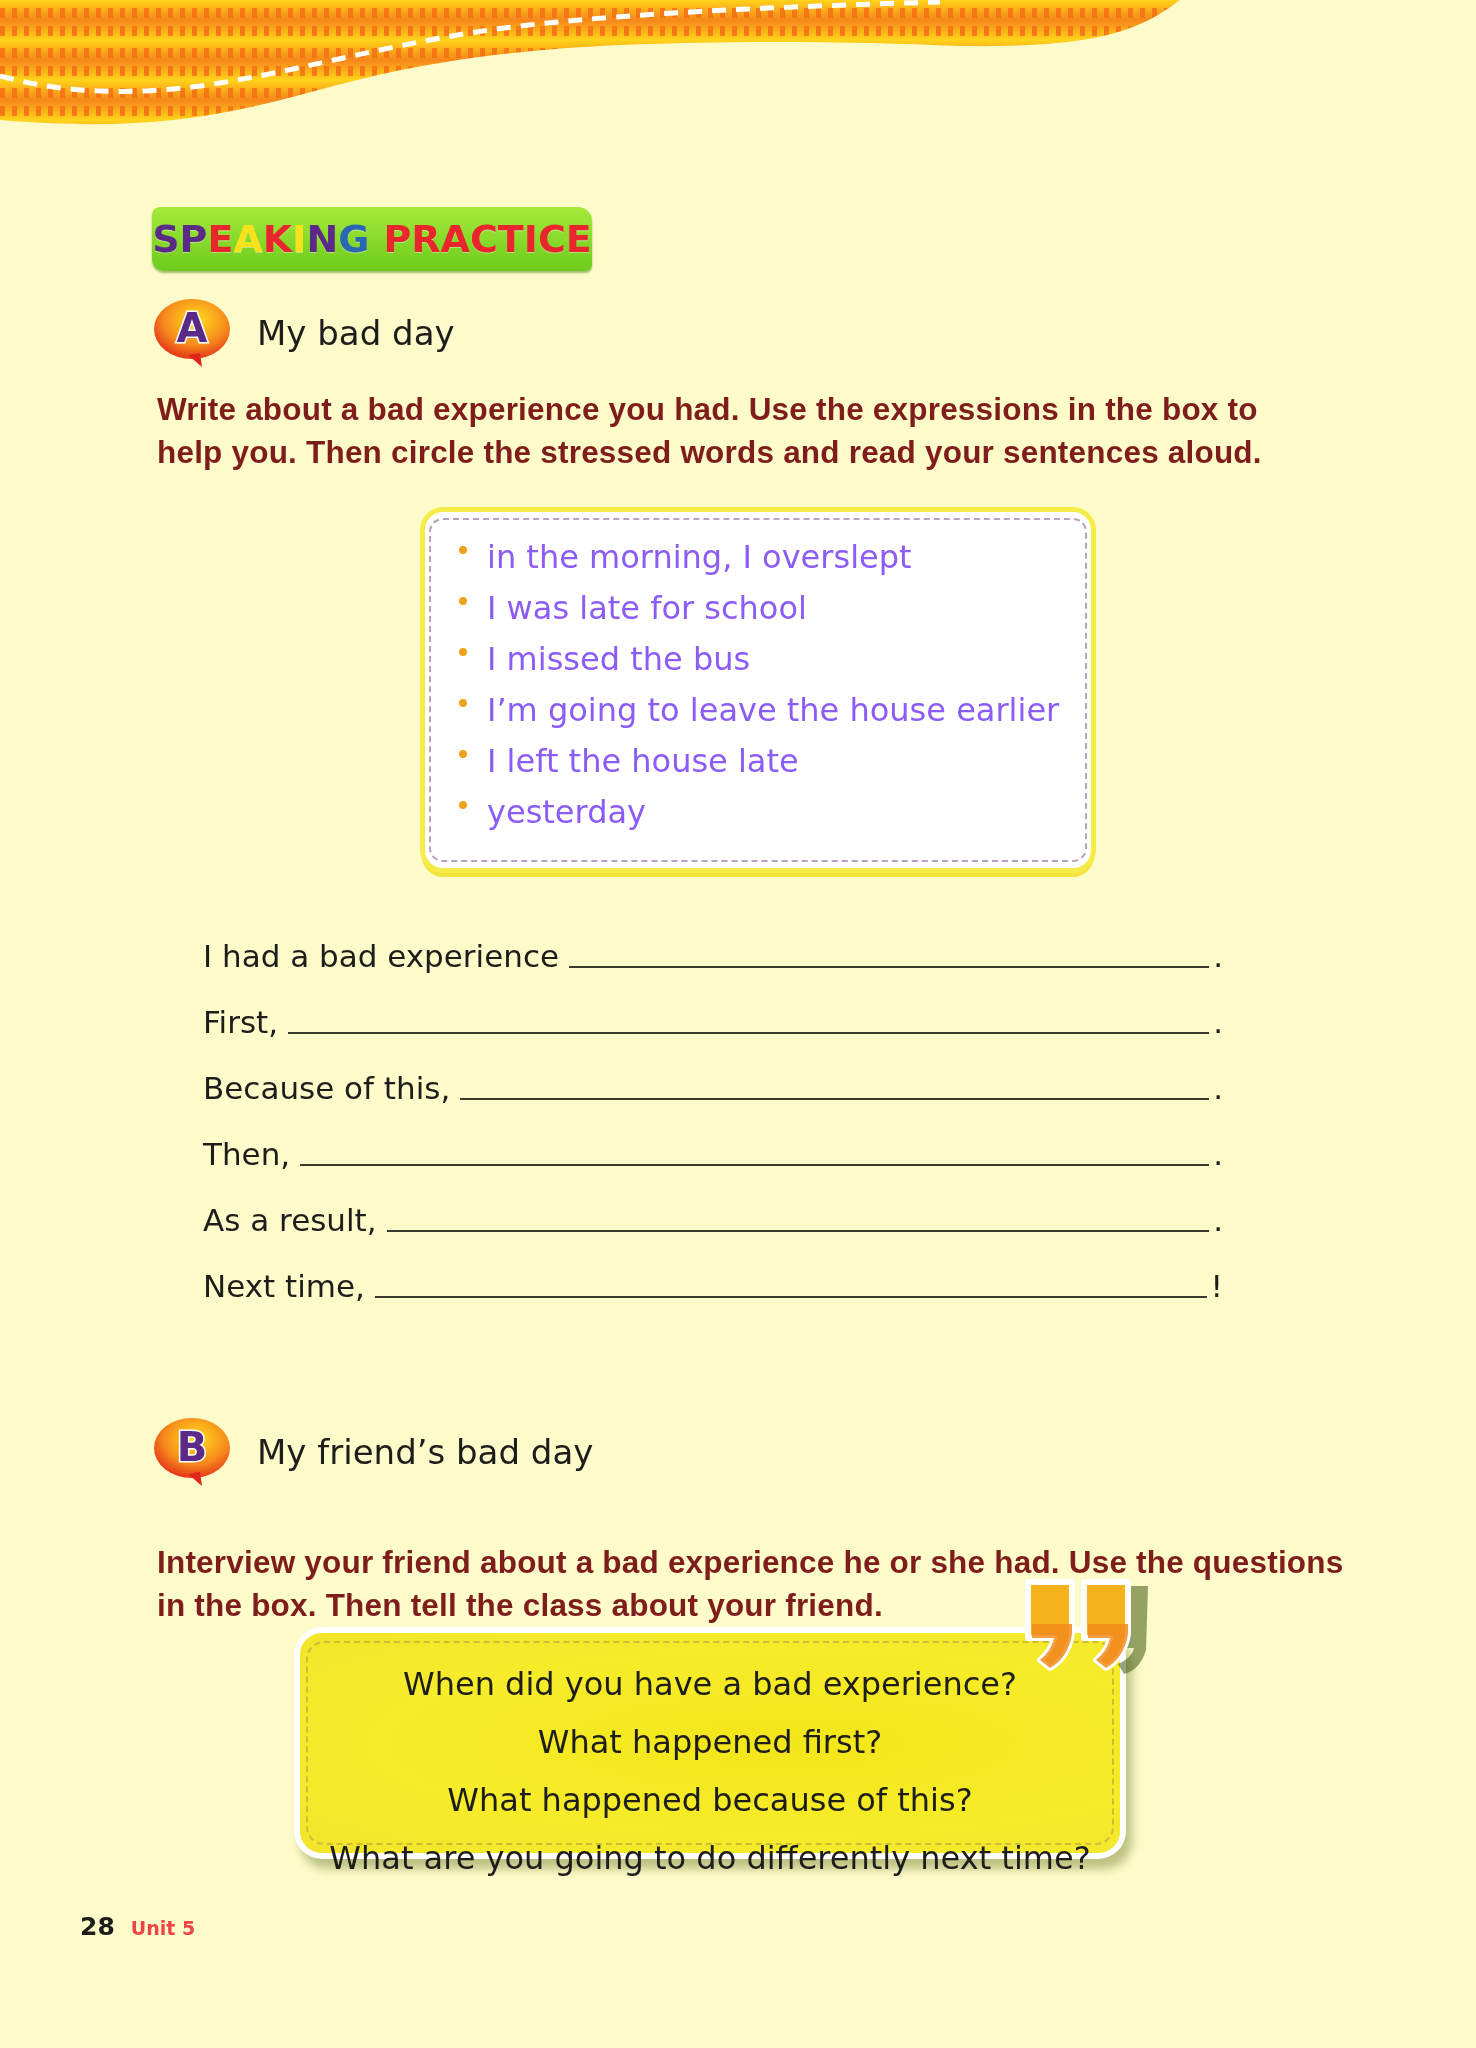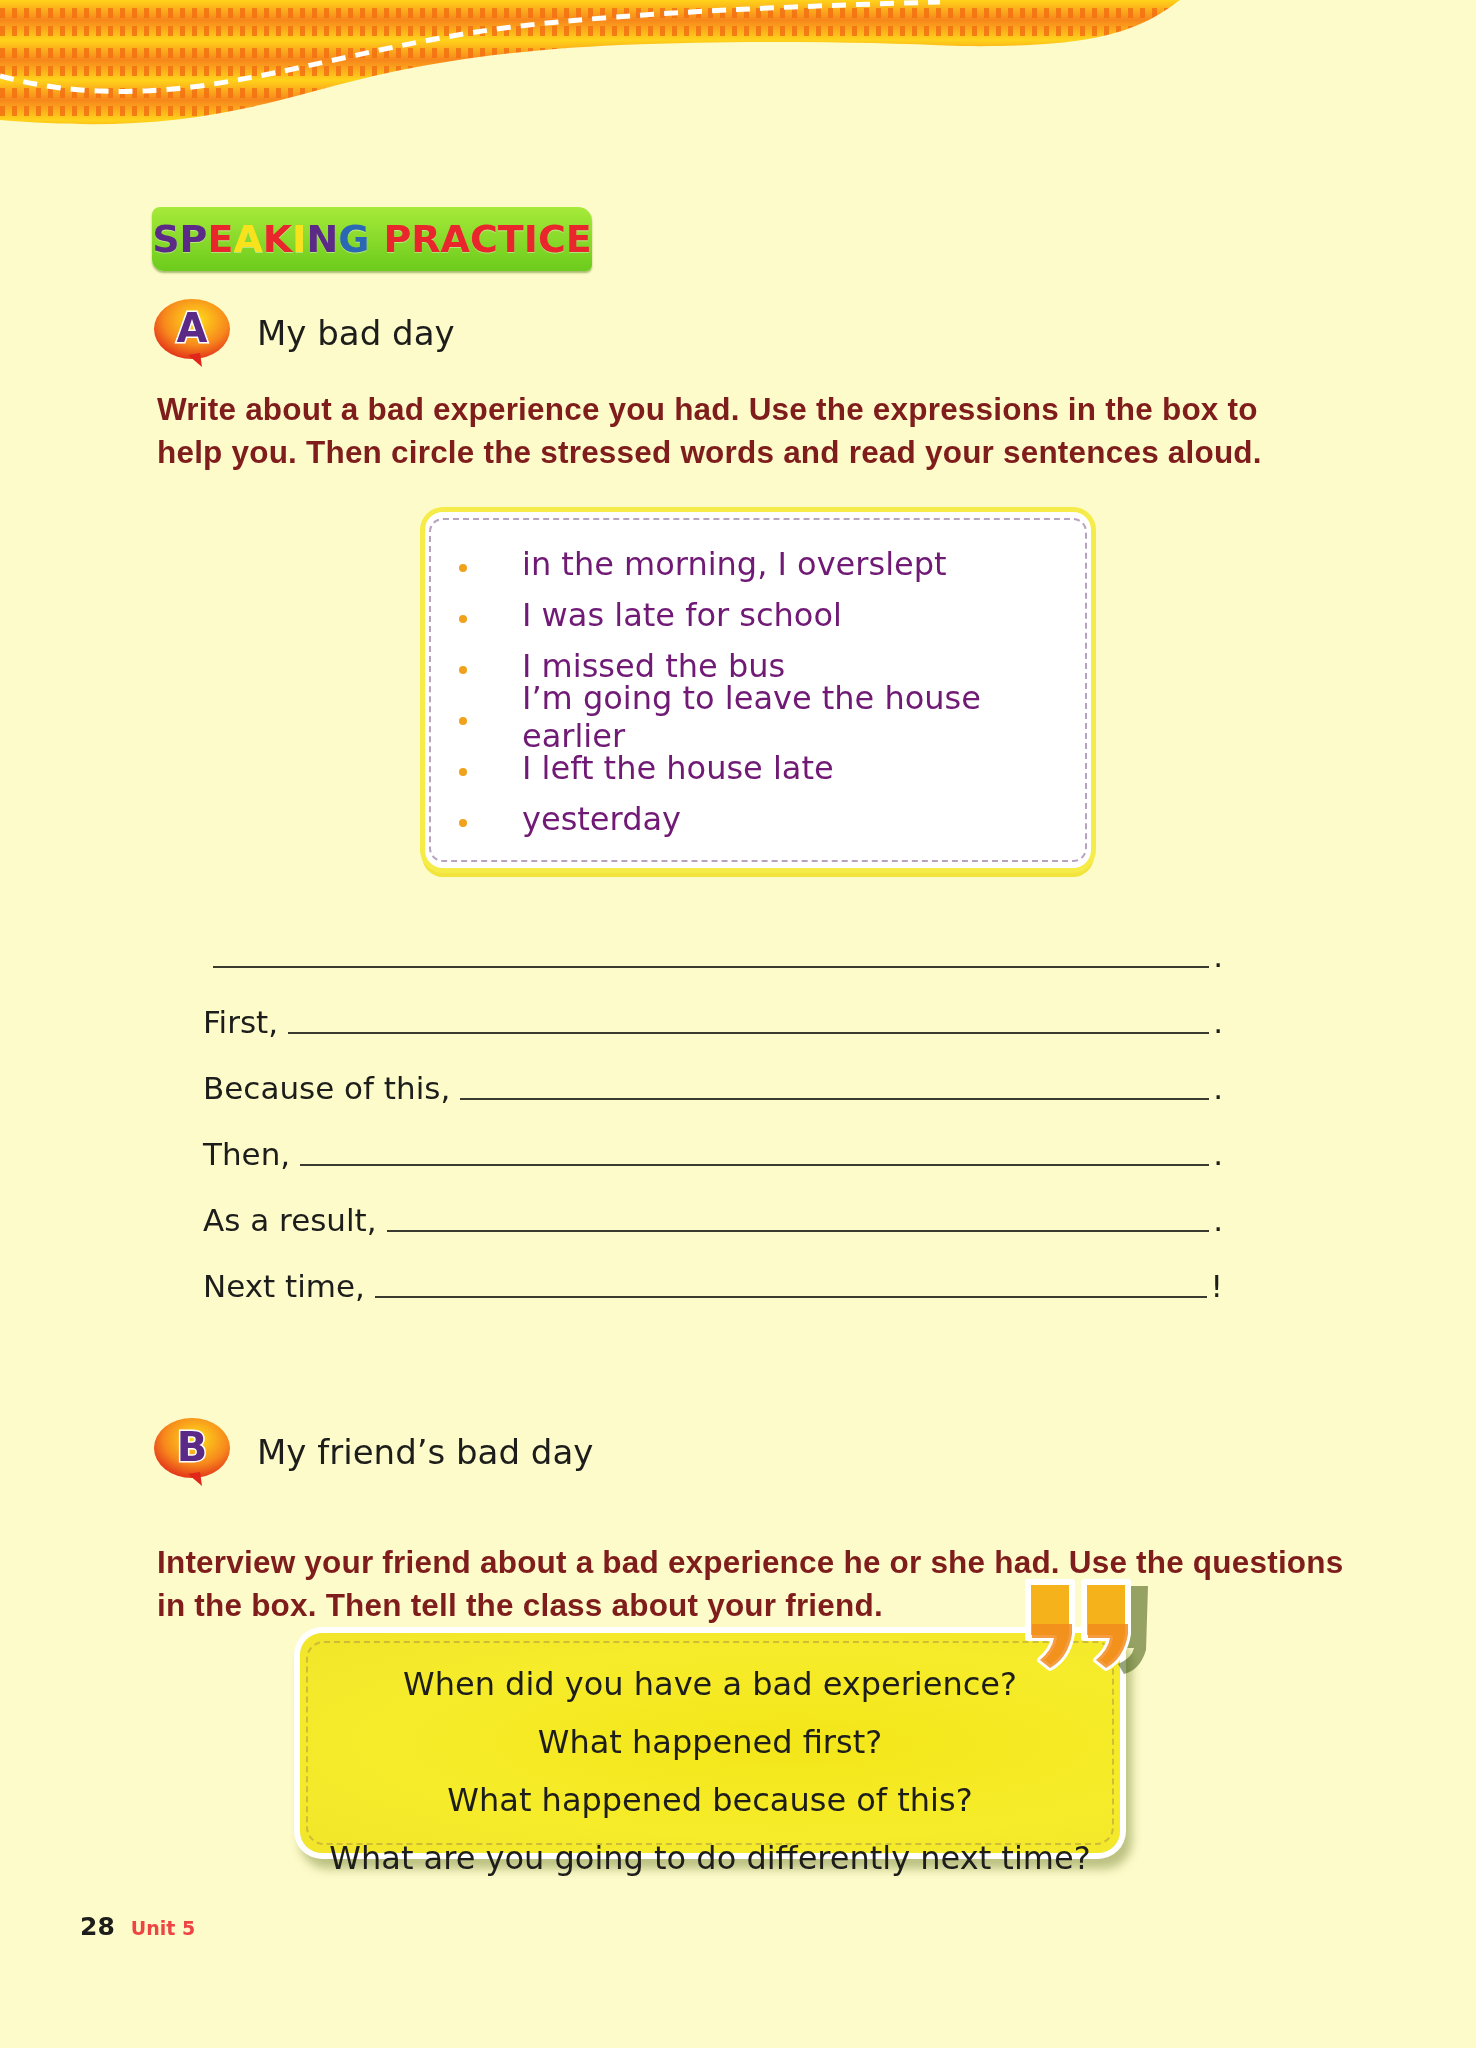--- a/index.html
+++ b/index.html
@@ -31,21 +31,21 @@
   .expr-box {
     position: absolute; left: 425px; top: 512px; width: 666px; height: 356px;
     background: #ffffff; border-radius: 18px;
     box-shadow: 0 0 0 5px #f5ec4a, 0 6px 0 3px #f2e43c;
   }
   .expr-box::before {
     content: ""; position: absolute; left: 4px; top: 6px; right: 4px; bottom: 6px;
     border: 2px dashed #b7a3bf; border-radius: 14px;
   }
   .expr-list { position: absolute; left: 34px; top: 26px; margin: 0; padding: 0; list-style: none; }
-  .expr-list li { height: 51px; display: flex; align-items: center; font-size: 32px; color: #701a75; gap: 35px; }
+  .expr-list li { height: 51px; display: flex; font-size: 32px; color: #8b5cf6; }
   .dot { width: 8px; height: 8px; border-radius: 50%; background: #f0a21c; margin-right: 20px; margin-top: 8px; flex: none; }
   .fill-lines { position: absolute; left: 203px; top: 912px; width: 1020px; }
   .fill-row { height: 66px; display: flex; align-items: flex-end; font-size: 31px; color: #1d1d1b; }
   .fill-row .lbl { white-space: pre; padding-bottom: 4px; }
   .fill-row .blank { flex: 1; border-bottom: 2px solid #3a3a30; margin: 0 4px 10px 10px; height: 1px; }
   .fill-row .end { padding-bottom: 4px; }
   .q-box {
     position: absolute; left: 300px; top: 1633px; width: 820px; height: 220px;
     background: radial-gradient(ellipse at 60% 50%, #f3e619 0%, #f6ec2a 60%, #f2e52a 100%);
     border-radius: 22px;
@@ -140,20 +140,21 @@
       </li>
     <li>
         <span class="dot"></span>
         <span>yesterday</span>
       </li>
   </ul>
 </div>
 
 <div class="fill-lines">
   <div class="fill-row">
+    <span class="lbl">I had a bad experience</span>
     <span class="blank"></span>
     <span class="end">.</span>
   </div>
   <div class="fill-row">
     <span class="lbl">First,</span>
     <span class="blank"></span>
     <span class="end">.</span>
   </div>
   <div class="fill-row">
     <span class="lbl">Because of this,</span>

